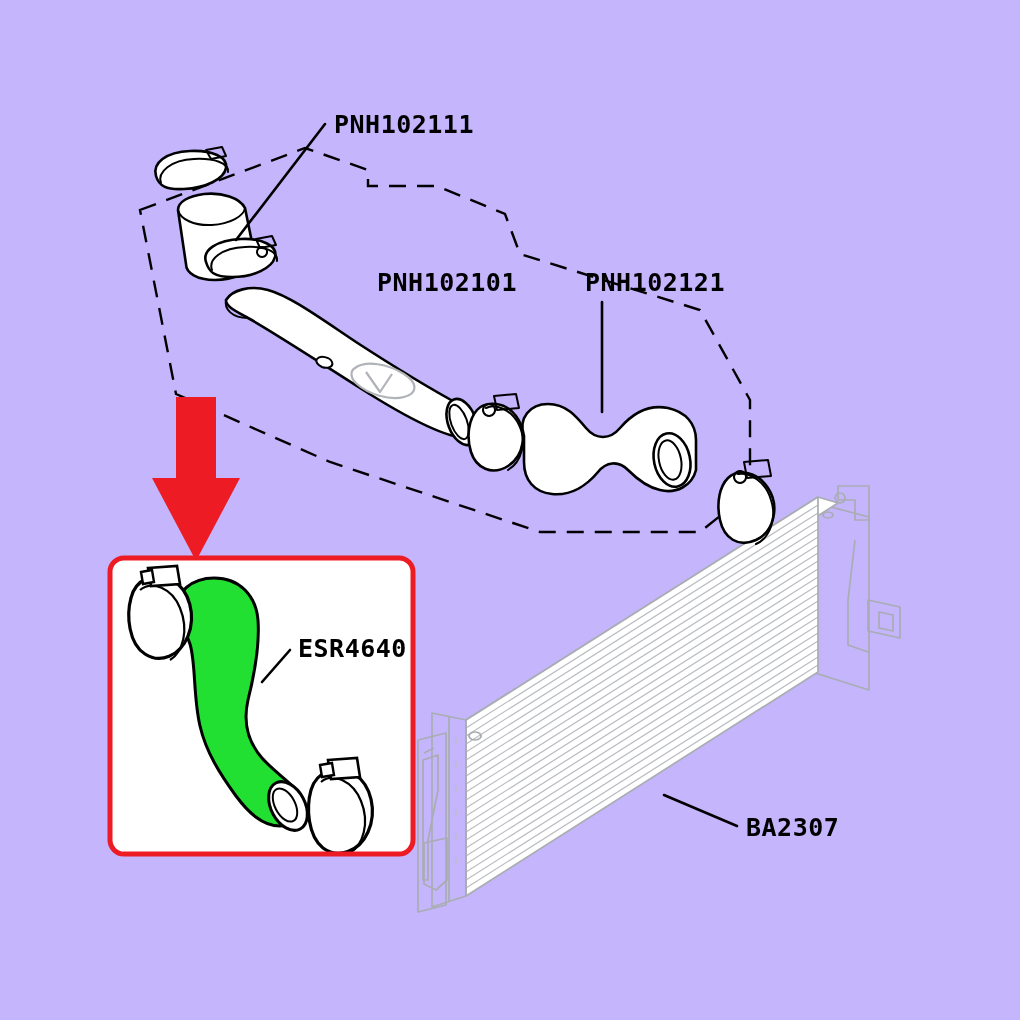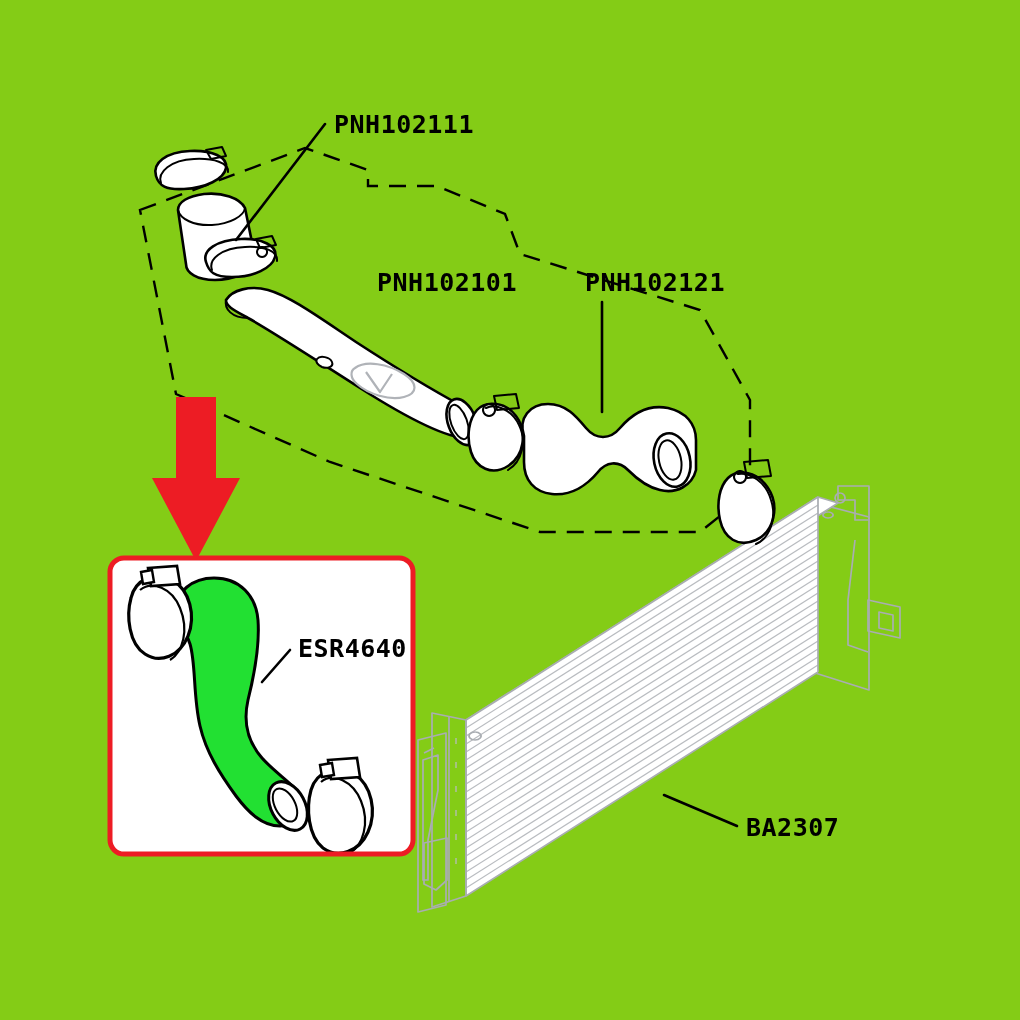--- a/index.html
+++ b/index.html
@@ -8,21 +8,21 @@
     padding: 0;
     background: #ffffff;
   }
   body {
     font-family: "DejaVu Sans Mono", "Liberation Mono", monospace;
   }
   #diagram-root {
     position: relative;
     width: 1020px;
     height: 1020px;
-    background: #84cc16;
+    background: #c4b5fd;
     overflow: hidden;
   }
   svg.layer {
     position: absolute;
     top: 0;
     left: 0;
     width: 1020px;
     height: 1020px;
   }
   .part-label {

